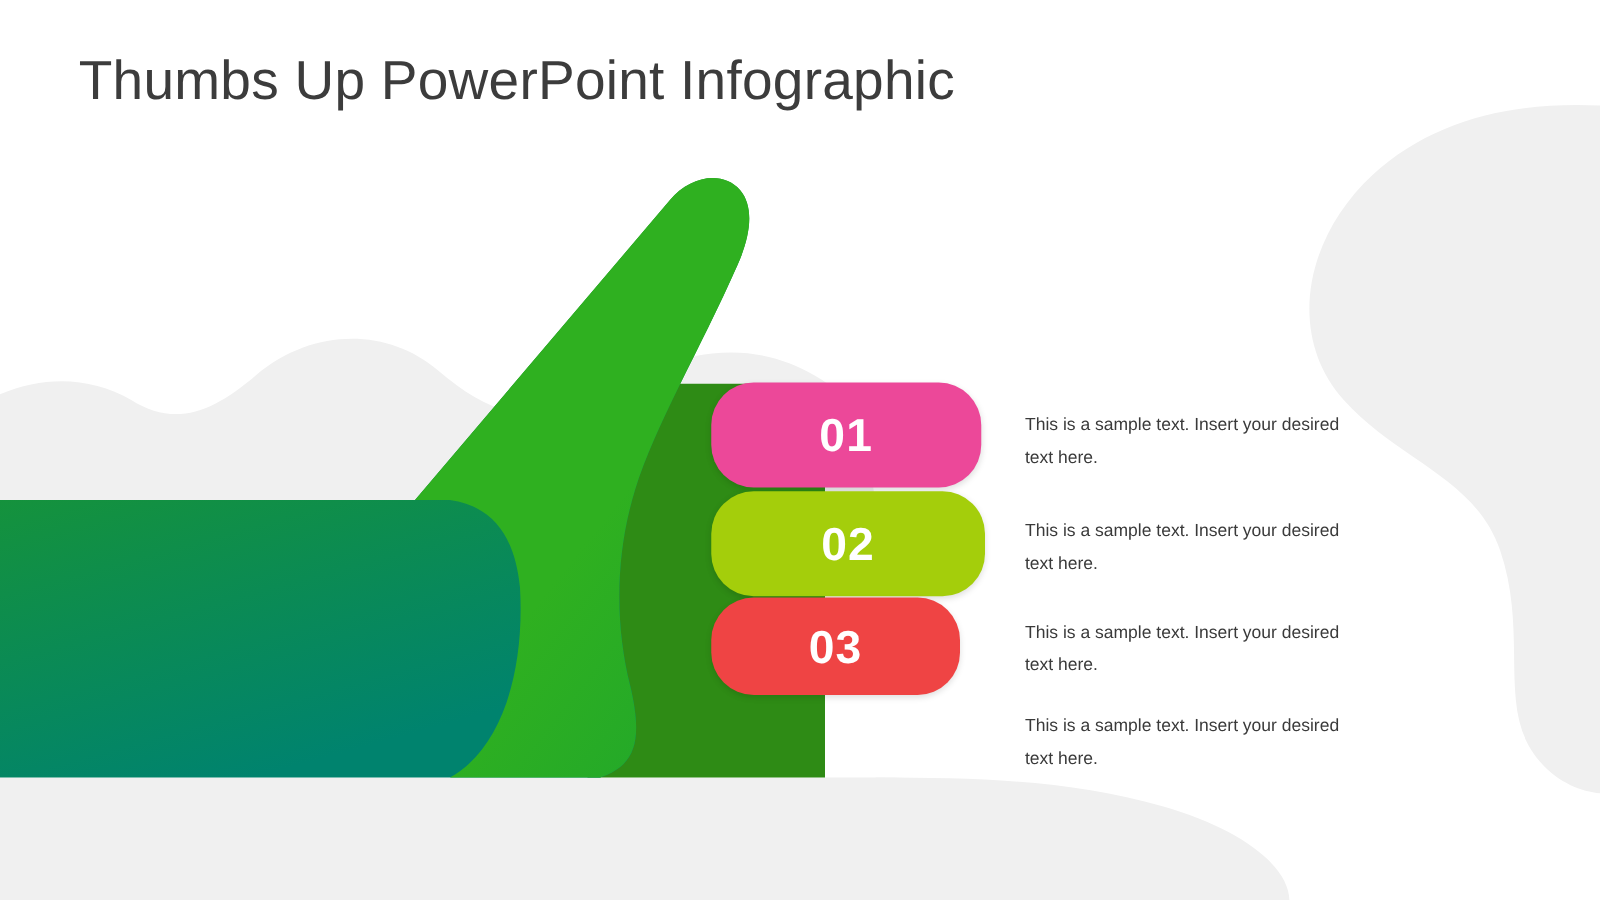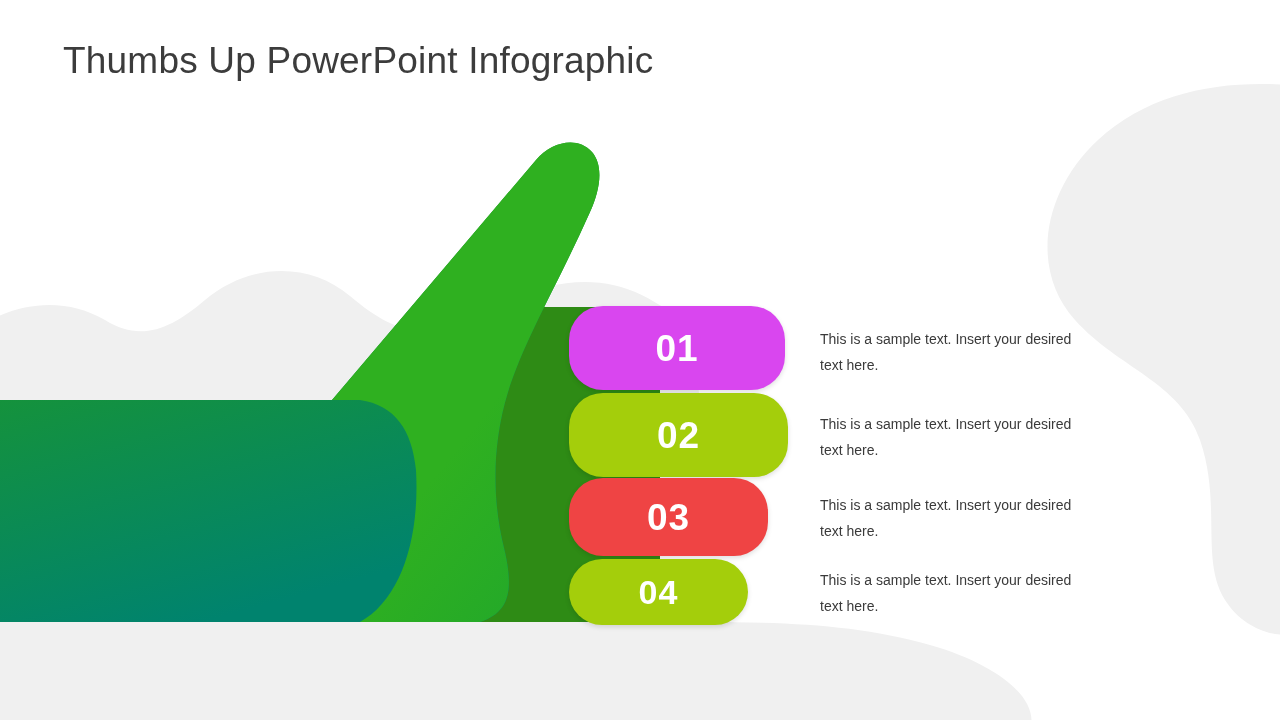--- a/index.html
+++ b/index.html
@@ -22,21 +22,21 @@
     left: 0;
     top: 0;
     width: 1280px;
     height: 720px;
     pointer-events: none;
   }
   .slide-title {
     position: absolute;
     left: 63px;
     top: 40px;
-    font-size: 37px;
+    font-size: 44px;
     font-weight: 400;
     letter-spacing: 0.2px;
     color: #3C3C3C;
     white-space: nowrap;
   }
   .hand-layer {
     position: absolute;
     left: 0;
     top: 0;
     width: 1280px;
@@ -57,21 +57,21 @@
     border-radius: 34px;
     box-shadow: 0 2px 5px rgba(0,0,0,0.13);
   }
   .badge-num {
     color: #ffffff;
     font-size: 37px;
     font-weight: 700;
     letter-spacing: 1px;
     line-height: 1;
   }
-  .b1 { left: 569px; top: 306px; width: 216px; height: 84px; background: #d946ef; }
+  .b1 { left: 569px; top: 306px; width: 216px; height: 84px; background: #ec4899; }
   .b2 { left: 569px; top: 393px; width: 219px; height: 84px; background: #A4CE0B; }
   .b3 { left: 569px; top: 478px; width: 199px; height: 78px; background: #ef4444; }
   .b4 { left: 569px; top: 559px; width: 179px; height: 66px; background: #A4CE0B; }
   .b4 .badge-num { font-size: 34px; }
 
   .descs {
     position: absolute;
     left: 0;
     top: 0;
     width: 1280px;
@@ -186,23 +186,20 @@
   <div class="badges">
     <div class="badge b1">
       <span class="badge-num">01</span>
     </div>
     <div class="badge b2">
       <span class="badge-num">02</span>
     </div>
     <div class="badge b3">
       <span class="badge-num">03</span>
     </div>
-    <div class="badge b4">
-      <span class="badge-num">04</span>
-    </div>
   </div>
 
   <div class="descs">
     <div class="desc d1">This is a sample text. Insert your desired text here.</div>
     <div class="desc d2">This is a sample text. Insert your desired text here.</div>
     <div class="desc d3">This is a sample text. Insert your desired text here.</div>
     <div class="desc d4">This is a sample text. Insert your desired text here.</div>
   </div>
 
 </div>

